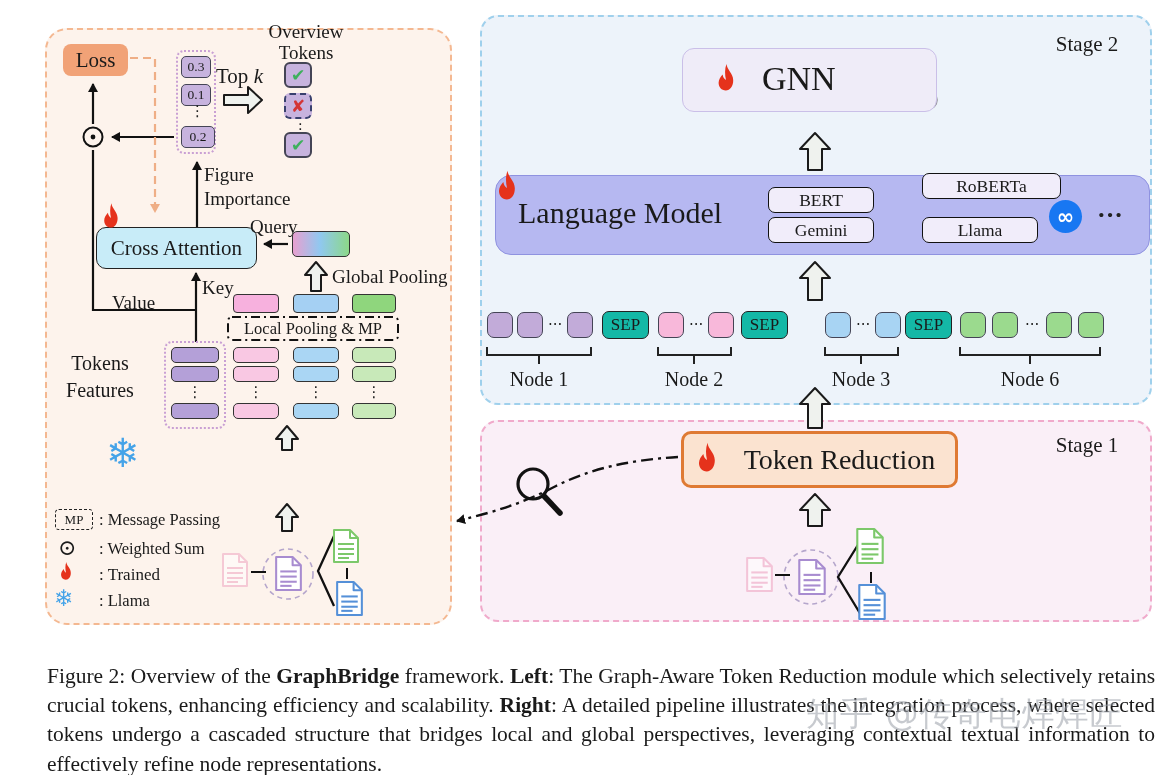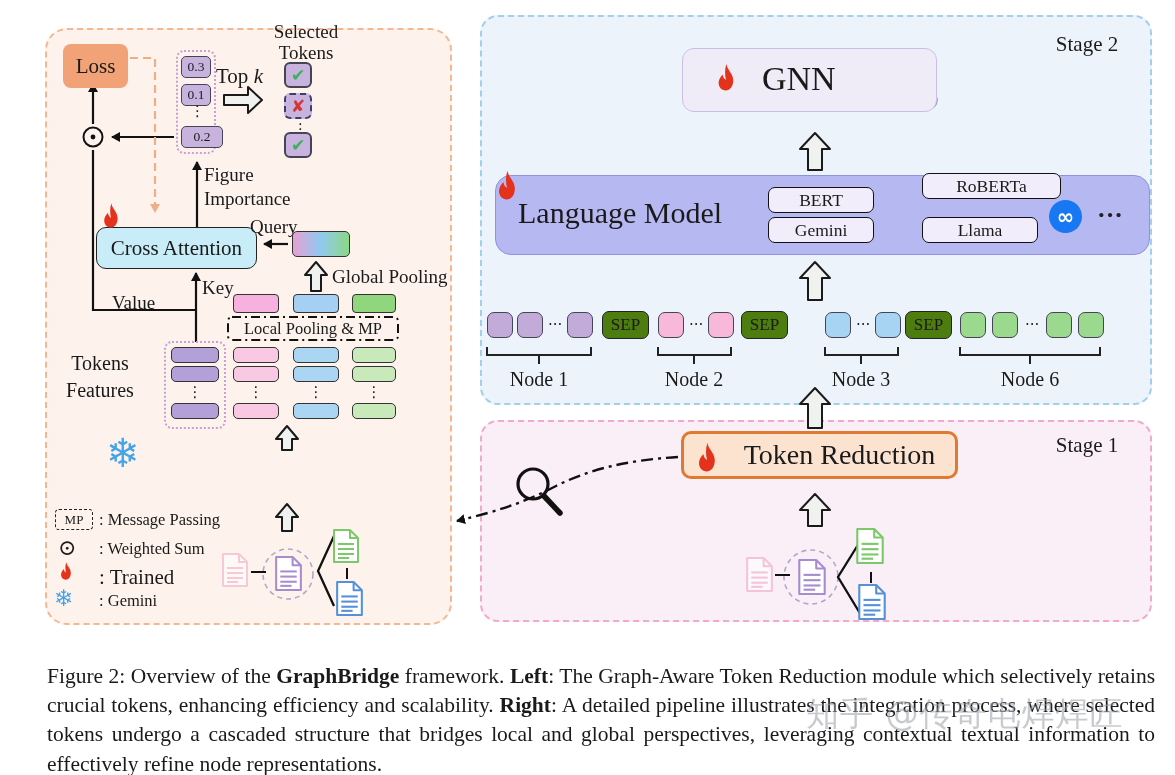--- a/index.html
+++ b/index.html
@@ -34,21 +34,21 @@
   .vdots{font-size:15px;line-height:15px;color:#222;font-family:"DejaVu Sans",sans-serif;}
   .scorewrap{border:2px dotted #c9a0d4;border-radius:8px;}
   .scorebox{background:#c7b3de;border:1.8px solid #445;border-radius:5px;font-size:13.5px;}
   .selbox{background:#c7b3de;border:2px solid #445;border-radius:6px;font-size:17px;font-weight:bold;
           font-family:"DejaVu Sans",sans-serif;}
   .selbox.crossed{border:2.2px dashed #39406e;}
   .tokgroup{position:absolute;z-index:10;display:flex;align-items:center;}
   .tok{width:26px;height:26px;border:1.6px solid #445;border-radius:7px;box-sizing:border-box;flex:0 0 auto;}
   .t-purple{background:#c2abd9;} .t-pink{background:#f8b8da;} .t-blue{background:#a8d4f3;} .t-green{background:#9bda8e;}
   .hdots{font-size:15px;color:#222;padding:0 1px;font-family:"DejaVu Sans",sans-serif;flex:0 0 auto;}
-  .sep{background:#4d7c0f;border:1.6px solid #222;border-radius:7px;font-size:17px;}
+  .sep{background:#14b8a6;border:1.6px solid #222;border-radius:7px;font-size:17px;}
   .mpchip{border:1.8px dashed #222;border-radius:4px;font-size:13px;}
   .meta{background:#1877f2;border-radius:50%;color:#fff;font-family:"DejaVu Sans",sans-serif;
         font-weight:bold;font-size:21px;}
   .icon{position:absolute;z-index:20;}
   .snow{color:#45a3e8;z-index:20;}
   .caption{position:absolute;left:33px;top:648px;width:1108px;font-size:21.5px;line-height:1.36;
            text-align:justify;z-index:10;margin:14px;}
   .watermark{position:absolute;left:806px;top:692px;width:380px;z-index:50;font-size:33px;
              color:#9ba0a8;opacity:.55;letter-spacing:1px;font-family:"DejaVu Sans",sans-serif;}
   .stageLbl{font-size:21px;}
@@ -176,34 +176,34 @@
       <use href="#doc" x="858" y="584" width="28" height="36" style="color:#5590d8"></use>
     </g>
 
     <path d="M678,457 C630,460 592,468 556,486 C523,503 498,511 457,521" fill="none" stroke="#111" stroke-width="2.4" stroke-dasharray="12 5 3 5" marker-end="url(#ah)"></path>
     <g>
       <circle cx="533" cy="484" r="15" fill="none" stroke="#111" stroke-width="3.2"></circle>
       <line x1="544" y1="496" x2="560" y2="513" stroke="#111" stroke-width="5.5" stroke-linecap="round"></line>
     </g>
   </svg>
 
-  <div class="box loss ctr" style="left:63px;top:44px;width:65px;height:44px">Loss</div>
+  <div class="box loss ctr" style="left:63px;top:44px;width:65px;height:32px">Loss</div>
 
   <div class="box scorewrap" style="left:176px;top:50px;width:40px;height:104px"></div>
   <div class="box scorebox ctr" style="left:181px;top:56px;width:30px;height:22px">0.3</div>
   <div class="box scorebox ctr" style="left:181px;top:84px;width:30px;height:22px">0.1</div>
   <div class="lbl vdots" style="left:190px;top:104px">⋮</div>
-  <div class="box scorebox ctr" style="left:181px;top:126px;width:42px;height:22px">0.2</div>
+  <div class="box scorebox ctr" style="left:181px;top:126px;width:34px;height:22px">0.2</div>
 
   <div class="lbl" style="left:216px;top:64px;font-size:21px">
     <span>Top</span> <i class="k">k</i>
   </div>
 
   <div class="lbl" style="left:250px;top:22px;width:112px;text-align:center;font-size:19px;line-height:1.1">
-    <div>Selected</div>
+    <div>Overview</div>
     <div>Tokens</div>
   </div>
   <div class="box selbox ctr" style="left:284px;top:62px;width:28px;height:26px;color:#3db05c">✔</div>
   <div class="box selbox crossed ctr" style="left:284px;top:93px;width:28px;height:26px;color:#d43535">✘</div>
   <div class="lbl vdots" style="left:293px;top:122px">⋮</div>
   <div class="box selbox ctr" style="left:284px;top:132px;width:28px;height:26px;color:#3db05c">✔</div>
 
   <div class="lbl" style="left:204px;top:164px;font-size:19px">Figure</div>
   <div class="lbl" style="left:204px;top:188px;font-size:19px">Importance</div>
 
@@ -257,23 +257,23 @@
 
   <div class="lbl snow" style="left:106px;top:430px;font-size:40px">❄</div>
 
   <div class="box mpchip ctr" style="left:55px;top:509px;width:38px;height:21px">MP</div>
   <div class="lbl" style="left:99px;top:510px;font-size:16.5px">: Message Passing</div>
   <div class="lbl" style="left:58px;top:535px;font-size:22px">⊙</div>
   <div class="lbl" style="left:99px;top:539px;font-size:16.5px">: Weighted Sum</div>
   <svg class="icon" style="left:58px;top:561px" width="16" height="22">
       <use href="#flame"></use>
     </svg>
-  <div class="lbl" style="left:99px;top:565px;font-size:21px">: Trained</div>
+  <div class="lbl" style="left:99px;top:565px;font-size:17px">: Trained</div>
   <div class="lbl snow" style="left:54px;top:585px;font-size:23px">❄</div>
-  <div class="lbl" style="left:99px;top:591px;font-size:16.5px">: Gemini</div>
+  <div class="lbl" style="left:99px;top:591px;font-size:16.5px">: Llama</div>
 
   <div class="lbl stageLbl" style="left:1032px;top:32px;width:110px;text-align:center">Stage 2</div>
 
   <div class="box gnnbox" style="left:682px;top:48px;width:255px;height:64px"></div>
   <svg class="icon" style="left:714px;top:62px" width="24" height="34">
       <use href="#flame"></use>
     </svg>
   <div class="lbl" style="left:762px;top:60px;font-size:34px">GNN</div>
 
   <div class="box lmbox" style="left:495px;top:175px;width:655px;height:80px"></div>
@@ -314,21 +314,21 @@
     <span class="tok t-green"></span>
     <span class="tok t-green"></span>
   </div>
 
   <div class="lbl" style="left:489px;top:368px;width:100px;text-align:center;font-size:20px">Node 1</div>
   <div class="lbl" style="left:644px;top:368px;width:100px;text-align:center;font-size:20px">Node 2</div>
   <div class="lbl" style="left:811px;top:368px;width:100px;text-align:center;font-size:20px">Node 3</div>
   <div class="lbl" style="left:980px;top:368px;width:100px;text-align:center;font-size:20px">Node 6</div>
 
   <div class="lbl stageLbl" style="left:1032px;top:433px;width:110px;text-align:center">Stage 1</div>
-  <div class="box trbox ctr" style="left:681px;top:431px;width:277px;height:48px;font-size:28px;padding-left:40px">Token Reduction</div>
+  <div class="box trbox ctr" style="left:681px;top:431px;width:277px;height:57px;font-size:28px;padding-left:40px">Token Reduction</div>
   <svg class="icon" style="left:694px;top:441px" width="26" height="36">
       <use href="#flame"></use>
     </svg>
 
   <p class="caption">
     <span>Figure 2: </span><span>Overview of the </span><b>GraphBridge</b><span> framework. </span><b>Left</b><span>: The Graph-Aware Token Reduction module which selectively retains crucial tokens, enhancing efficiency and scalability. </span><b>Right</b><span>: A detailed pipeline illustrates the integration process, where selected tokens undergo a cascaded structure that bridges local and global perspectives, leveraging contextual textual information to effectively refine node representations.</span>
   </p>
   <div class="watermark">知乎 @传奇电焊焊匠</div>
 
 </div>

